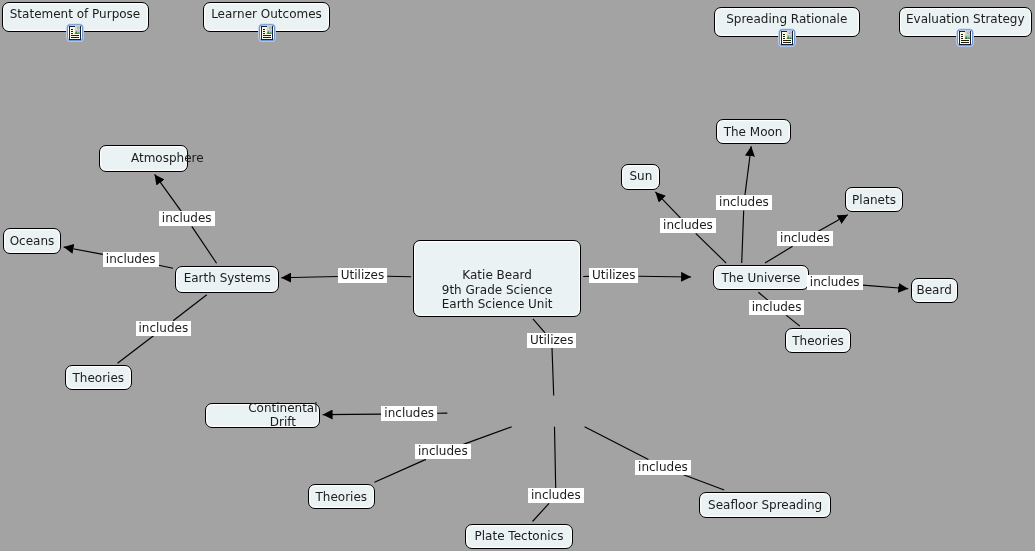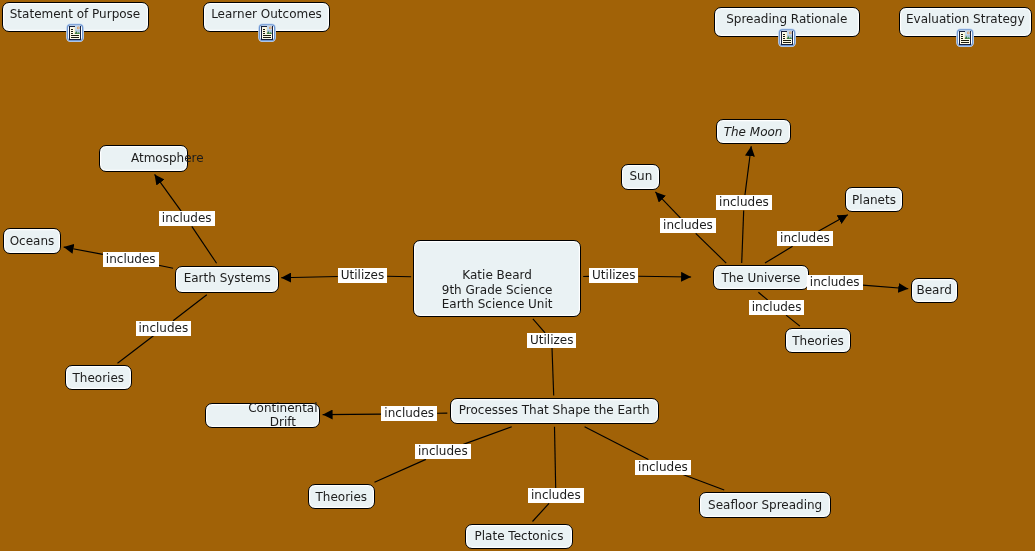--- a/index.html
+++ b/index.html
@@ -2,21 +2,21 @@
 <html lang="en"><head>
 <meta charset="utf-8">
 <title>Concept Map</title>
 <style>
   html,body{margin:0;padding:0;}
   body{
     width:1035px;height:551px;overflow:hidden;
     background:#ffffff;
     font-family:"DejaVu Sans",sans-serif;
   }
-  #stage{position:relative;width:1035px;height:551px;background:#a16207;}
+  #stage{position:relative;width:1035px;height:551px;background:#a3a3a3;}
   #edge-layer{position:absolute;left:0;top:0;width:1035px;height:551px;}
   .edge{stroke:#000000;stroke-width:1.15;}
   .node{
     position:absolute;box-sizing:border-box;
     background:#eaf2f4;
     border:1.15px solid #000000;
     border-radius:7px;
     box-shadow:inset 0 0 0 1.2px #ffffff;
     display:flex;align-items:center;justify-content:center;
     font-size:12px;color:#1c1c1c;
@@ -197,33 +197,30 @@
 9th Grade Science
 Earth Science Unit</span>
       </div>
       <div class="node" style="left:713px;top:265.3px;width:95.7px;height:24.7px;">
         <span class="node-label" style="top:0.7px;">The Universe</span>
       </div>
       <div class="node" style="left:621.4px;top:164px;width:39.0px;height:25.7px;">
         <span class="node-label" style="top:-0.1px;">Sun</span>
       </div>
       <div class="node" style="left:715.5px;top:119.3px;width:75.1px;height:24.7px;">
-        <span class="node-label" style="top:0.7px;font-style:italic;">The Moon</span>
+        <span class="node-label" style="top:0.7px;">The Moon</span>
       </div>
       <div class="node" style="left:844.7px;top:187.3px;width:58.7px;height:25.2px;">
         <span class="node-label" style="top:0.4px;">Planets</span>
       </div>
       <div class="node" style="left:910.5px;top:278px;width:47.2px;height:25.4px;">
         <span class="node-label" style="top:-0.1px;">Beard</span>
       </div>
       <div class="node" style="left:784.6px;top:328.3px;width:66.9px;height:24.6px;">
         <span class="node-label" style="top:0.7px;">Theories</span>
-      </div>
-      <div class="node" style="left:449.5px;top:397.7px;width:209.5px;height:26.8px;">
-        <span class="node-label" style="top:-0.9px;">Processes That Shape the Earth</span>
       </div>
       <div class="node" style="left:205.4px;top:402.8px;width:115.0px;height:24.8px;padding-left:40px;">
         <span class="node-label" style="top:0.2px;">Continental Drift</span>
       </div>
       <div class="node" style="left:307.8px;top:484.4px;width:67.0px;height:25.0px;">
         <span class="node-label" style="top:0.6px;">Theories</span>
       </div>
       <div class="node" style="left:699.4px;top:492.2px;width:131.5px;height:26.3px;">
         <span class="node-label" style="top:-0.2px;">Seafloor Spreading</span>
       </div>

